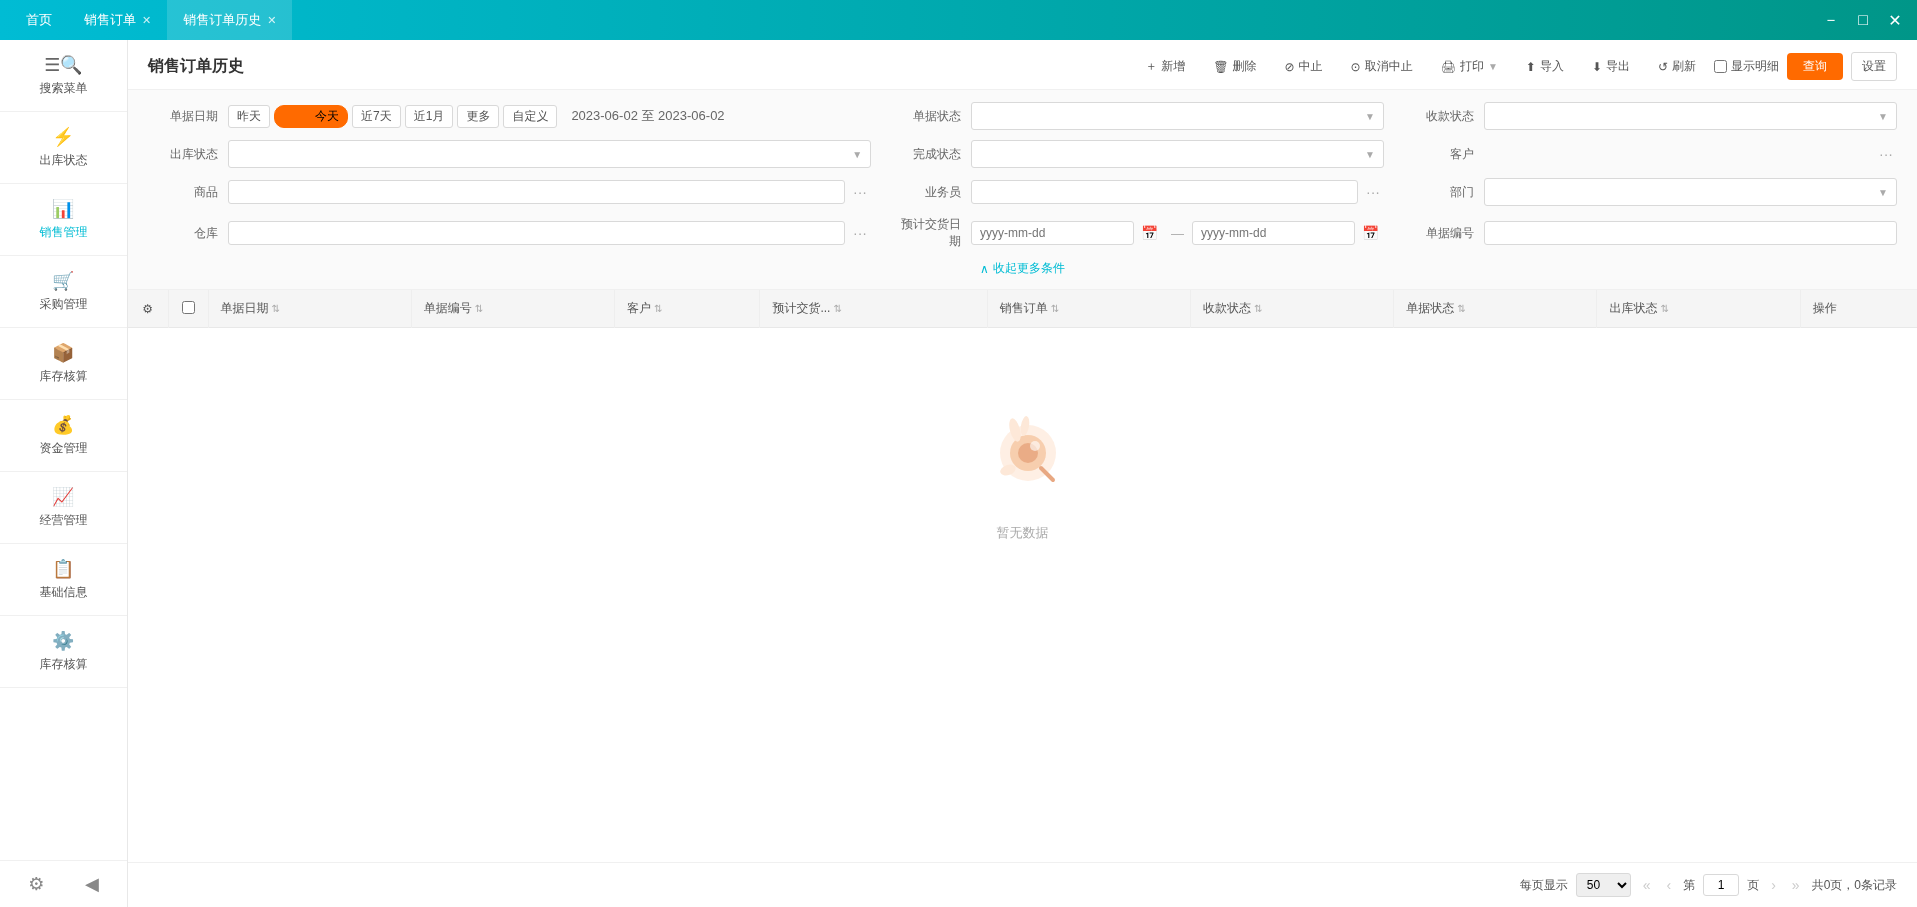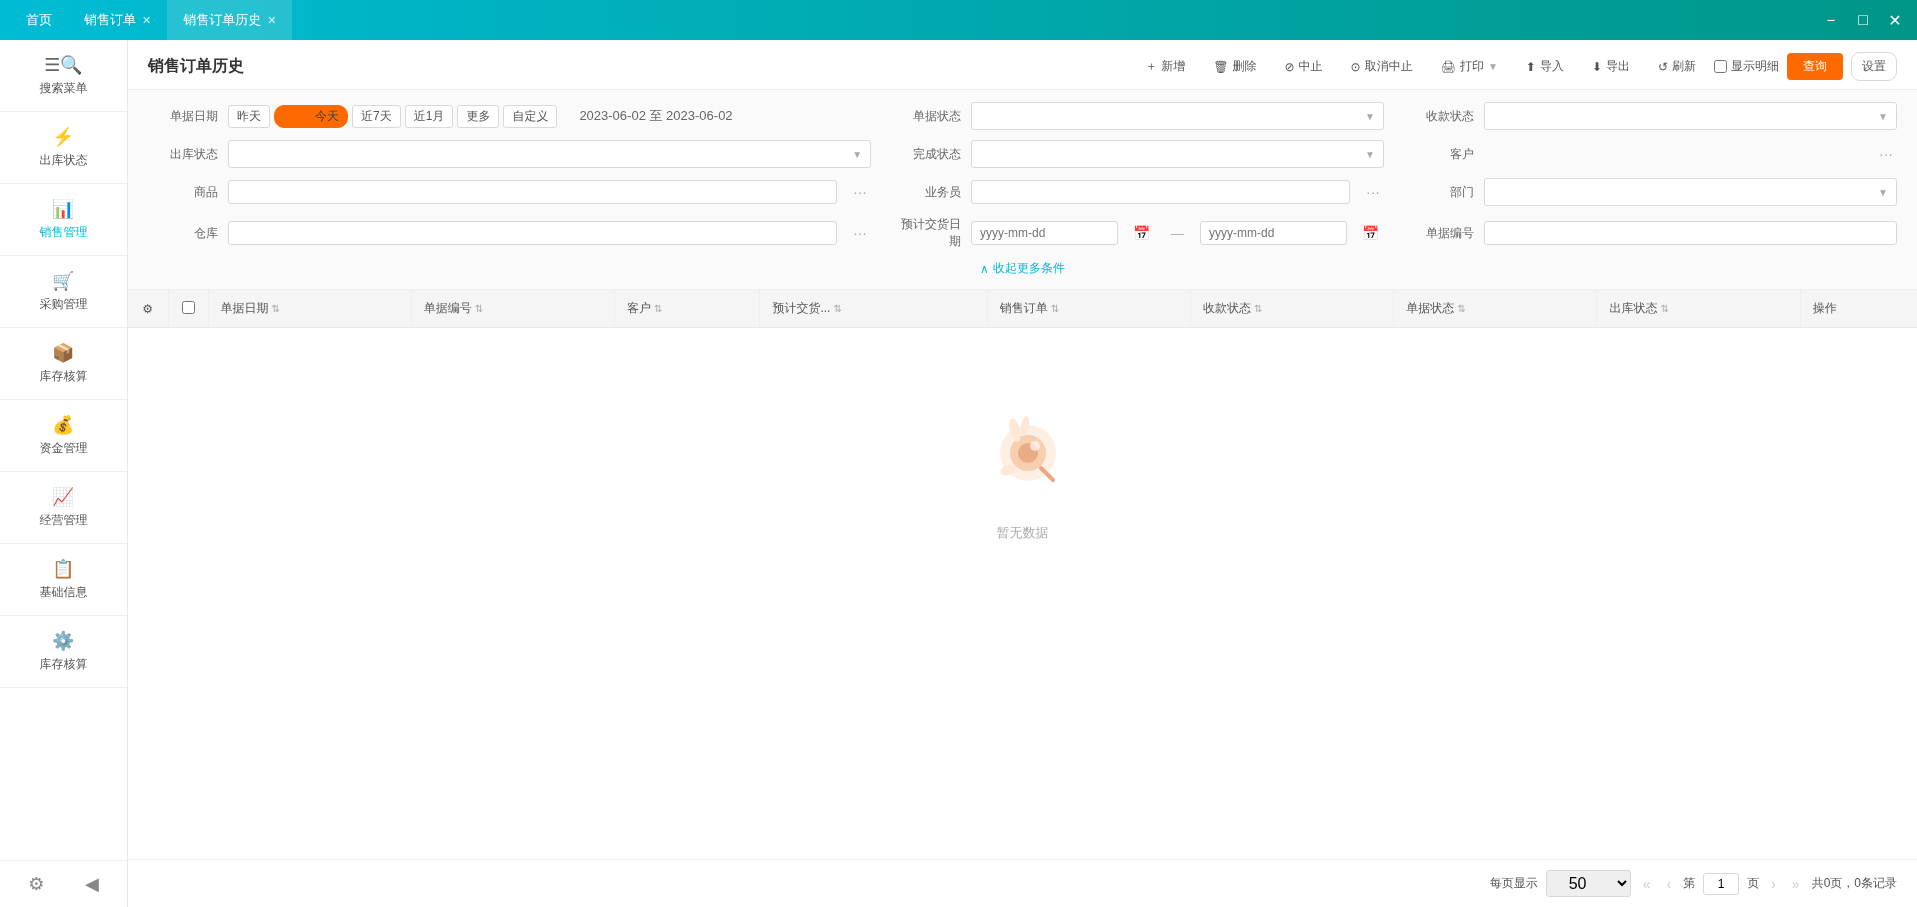--- a/index.html
+++ b/index.html
@@ -180,41 +180,41 @@
       color: #666;
       font-size: 12px;
       flex-shrink: 0;
       text-align: right;
       padding-right: 10px;
     }
     .filter-control {
       display: flex;
       align-items: center;
       flex: 1;
-      gap: 12px;
+      gap: 4px;
     }
     .date-buttons {
       display: flex;
       align-items: center;
       gap: 4px;
       margin-right: 6px;
     }
     .date-btn {
       padding: 2px 8px;
       font-size: 12px;
       border: 1px solid #d9d9d9;
       border-radius: 3px;
       cursor: pointer;
       background: white;
       color: #555;
     }
     .date-btn.active {
       background: #ff6a00;
       border-color: #ff6a00;
-      color: #404040;
+      color: #000000;
       border-radius: 10px;
       padding-left: 40px;
     }
     .date-range {
       font-size: 13px;
       color: #666;
       margin-left: 4px;
     }
     .filter-select {
       border: 1px solid #d9d9d9;
@@ -336,22 +336,22 @@
       padding: 10px 20px;
       border-top: 1px solid #f0f0f0;
       font-size: 12px;
       color: #555;
       gap: 8px;
       background: white;
     }
     .per-page-select {
       border: 1px solid #d9d9d9;
       border-radius: 3px;
-      padding: 3px 18px;
-      font-size: 16px;
+      padding: 3px 6px;
+      font-size: 12px;
     }
     .page-btn {
       border: none;
       background: none;
       cursor: pointer;
       color: #555;
       font-size: 14px;
       padding: 2px 4px;
     }
     .page-btn:disabled { color: #ccc; cursor: default; }
@@ -471,21 +471,21 @@
           <span>↺</span>
           <span>刷新</span>
         </button>
         <div class="display-toggle">
           <input type="checkbox" style="">
           <span>显示明细</span>
         </div>
         <button class="toolbar-btn toolbar-btn-primary">
           <span>查询</span>
         </button>
-        <button class="toolbar-btn" style="border:1px solid #d9d9d9; border-radius:9px;">
+        <button class="toolbar-btn" style="border:1px solid #d9d9d9; border-radius:3px;">
           <span>设置</span>
         </button>
       </div>
     </div>
 
     <div class="filter-area">
 
       <div class="filter-row">
         <div class="filter-section" style="flex:2.2;">
           <span class="filter-label">单据日期</span>

